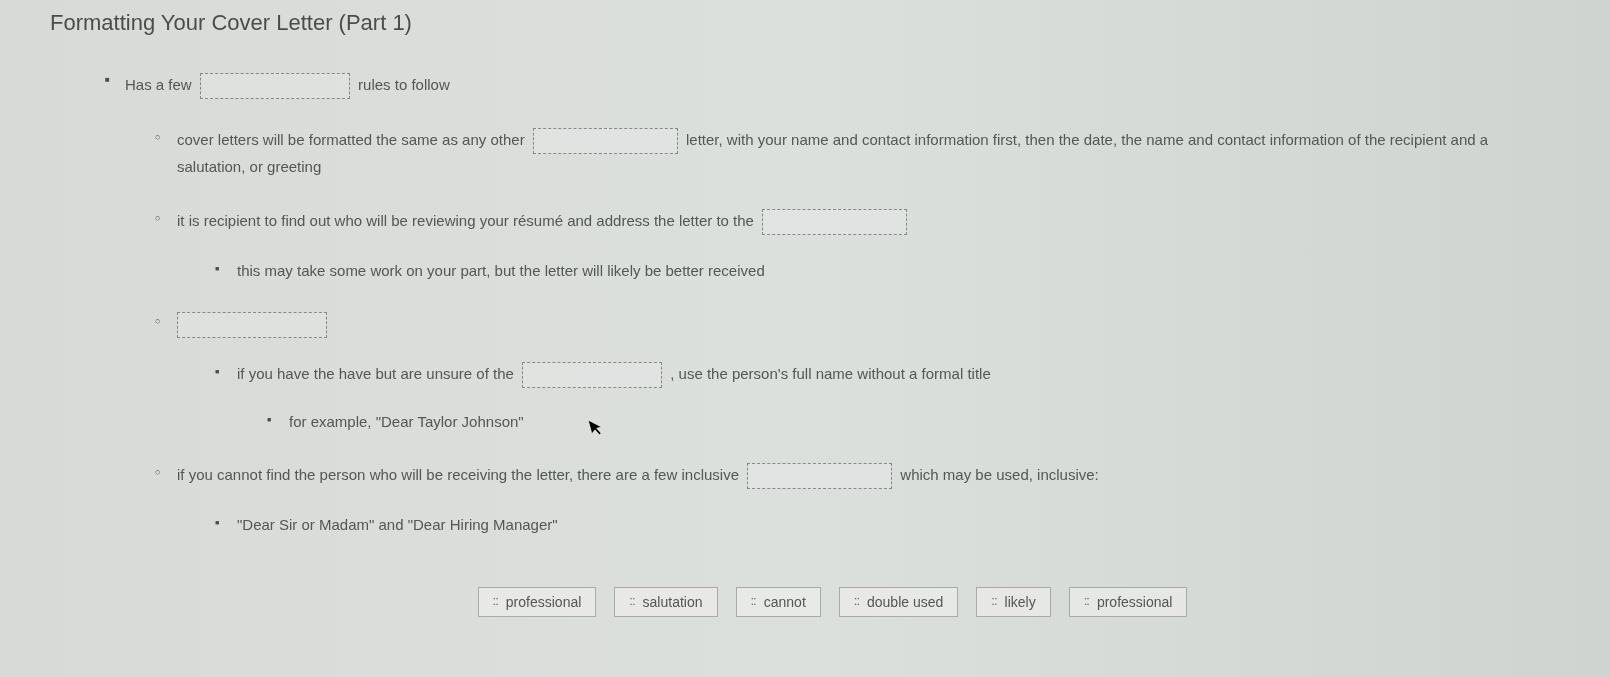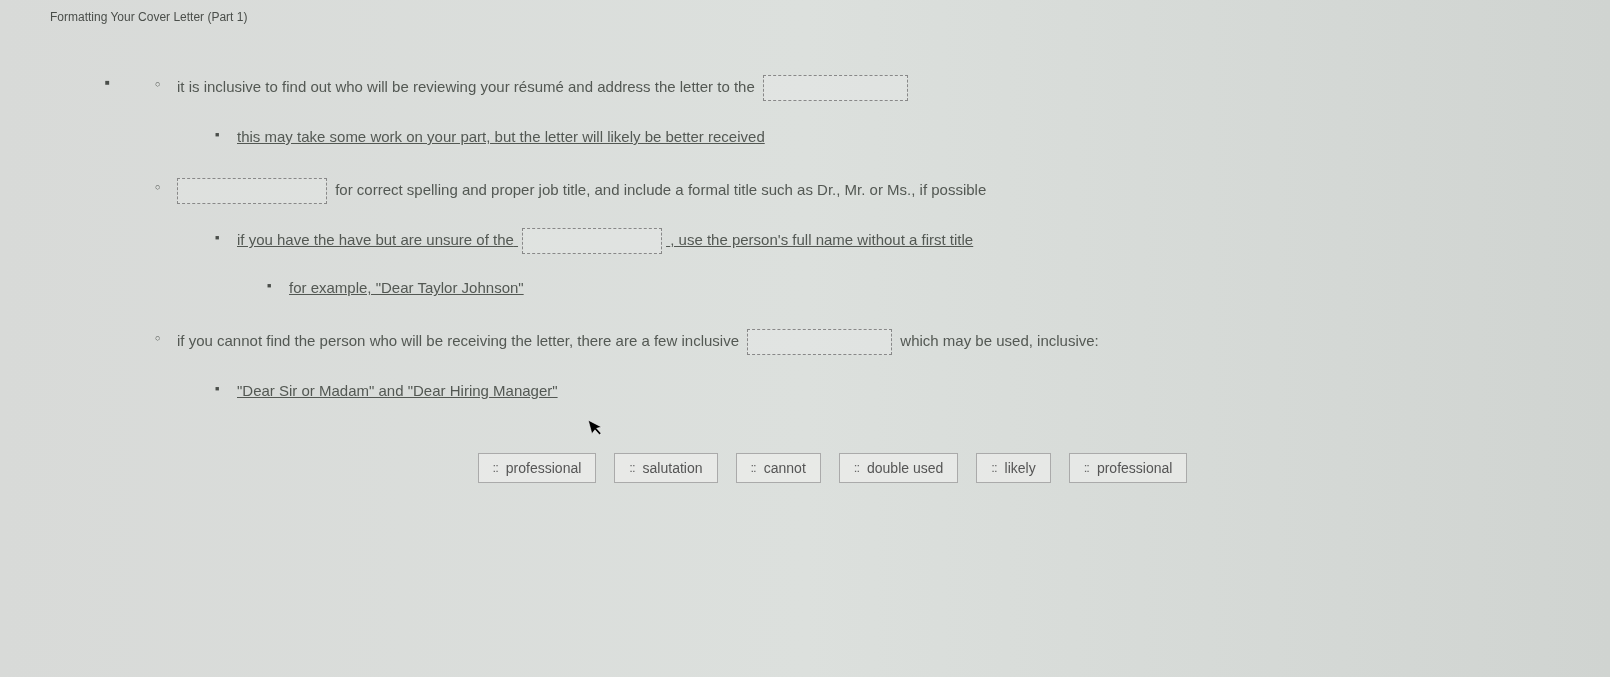--- a/index.html
+++ b/index.html
@@ -11,23 +11,23 @@
       font-family: Arial, Helvetica, sans-serif;
       background: linear-gradient(to right, #d8dad8 0%, #dce0dd 50%, #d0d4d1 100%);
       color: #535853;
       font-size: 15px;
       padding: 10px 50px 30px 50px;
       width: 1610px;
       height: 677px;
       overflow: hidden;
     }
     .title {
-      font-size: 12px;
-      color: #4a4e4a;
-      margin-bottom: 50px;
+      font-size: 22px;
+      color: #4a4e4a;
+      margin-bottom: 35px;
       font-weight: normal;
     }
     .content {
       padding-left: 55px;
     }
     ul {
       list-style: none;
     }
     ul.level-1 > li {
       position: relative;
@@ -57,21 +57,20 @@
       content: "○";
       position: absolute;
       left: 0;
       top: 3px;
       font-size: 9px;
       color: #4a4e4a;
     }
     ul.level-3 {
       margin-top: 24px;
       margin-left: 38px;
-      text-decoration: underline;
     }
     ul.level-3 > li {
       position: relative;
       padding-left: 22px;
       margin-bottom: 22px;
       line-height: 1.6;
     }
     ul.level-3 > li::before {
       content: "■";
       position: absolute;
@@ -147,41 +146,50 @@
     }
   </style>
 </head>
 <body>
 
 <div class="title">Formatting Your Cover Letter (Part 1)</div>
 
 <div class="content">
   <ul class="level-1">
     <li>
+      <span class="line-wrap">
+        <span>Has a few</span>
+        <span class="blank w150"></span>
+        <span>rules to follow</span>
+      </span>
 
       <ul class="level-2">
-
-        <li>
-          <span>it is inclusive to find out who will be reviewing your résumé and address the letter to the</span>
+        <li>
+          <span>cover letters will be formatted the same as any other</span>
+          <span class="blank w145"></span>
+          <span>letter, with your name and contact information first, then the date, the name and contact information of the recipient and a salutation, or greeting</span>
+        </li>
+
+        <li>
+          <span>it is recipient to find out who will be reviewing your résumé and address the letter to the</span>
           <span class="blank w145"></span>
           <ul class="level-3">
             <li>
               <span>this may take some work on your part, but the letter will likely be better received</span>
             </li>
           </ul>
         </li>
 
         <li>
           <span class="blank w150" style="margin-left:0;"></span>
-          <span>for correct spelling and proper job title, and include a formal title such as Dr., Mr. or Ms., if possible</span>
           <ul class="level-3">
             <li>
               <span>if you have the have but are unsure of the</span>
               <span class="blank w140"></span>
-              <span>, use the person's full name without a first title</span>
+              <span>, use the person's full name without a formal title</span>
               <ul class="level-4">
                 <li>
                   <span>for example, "Dear Taylor Johnson"</span>
                 </li>
               </ul>
             </li>
           </ul>
         </li>
 
         <li>

